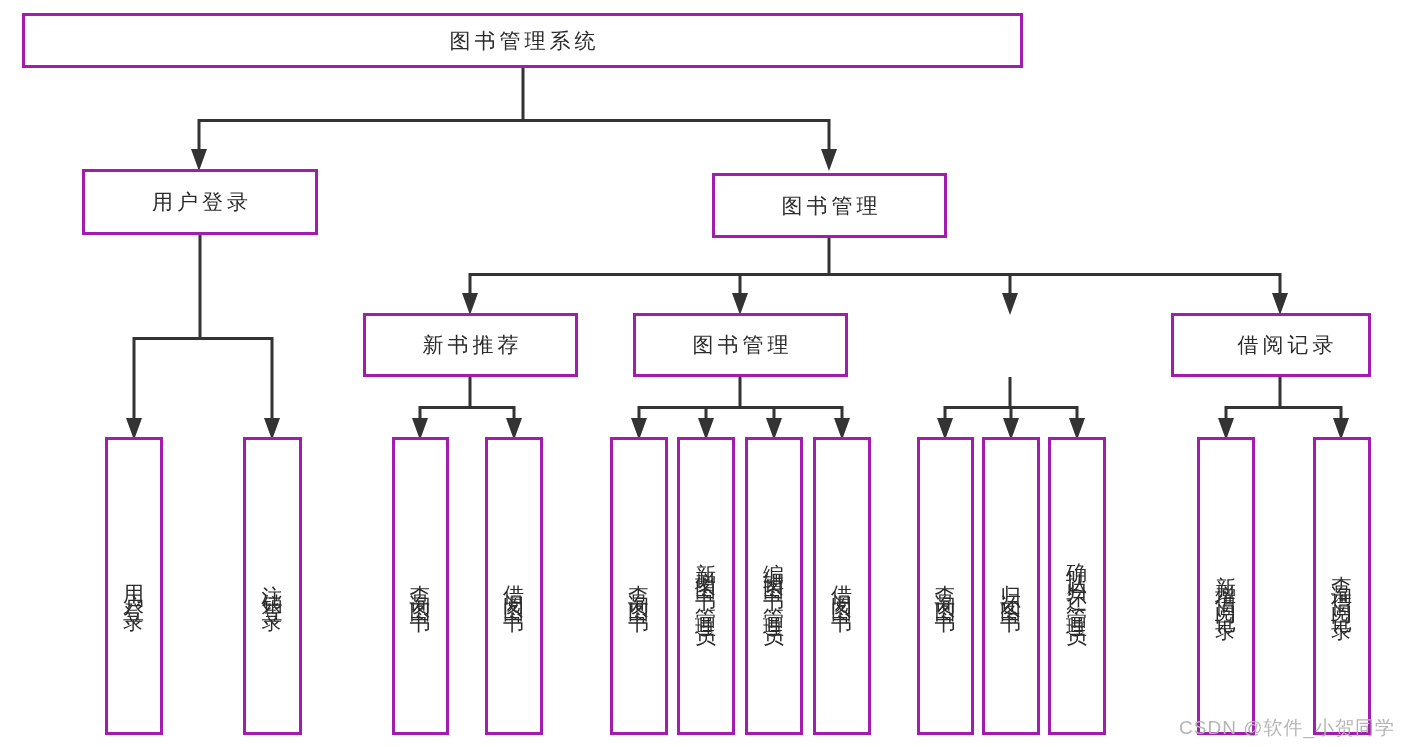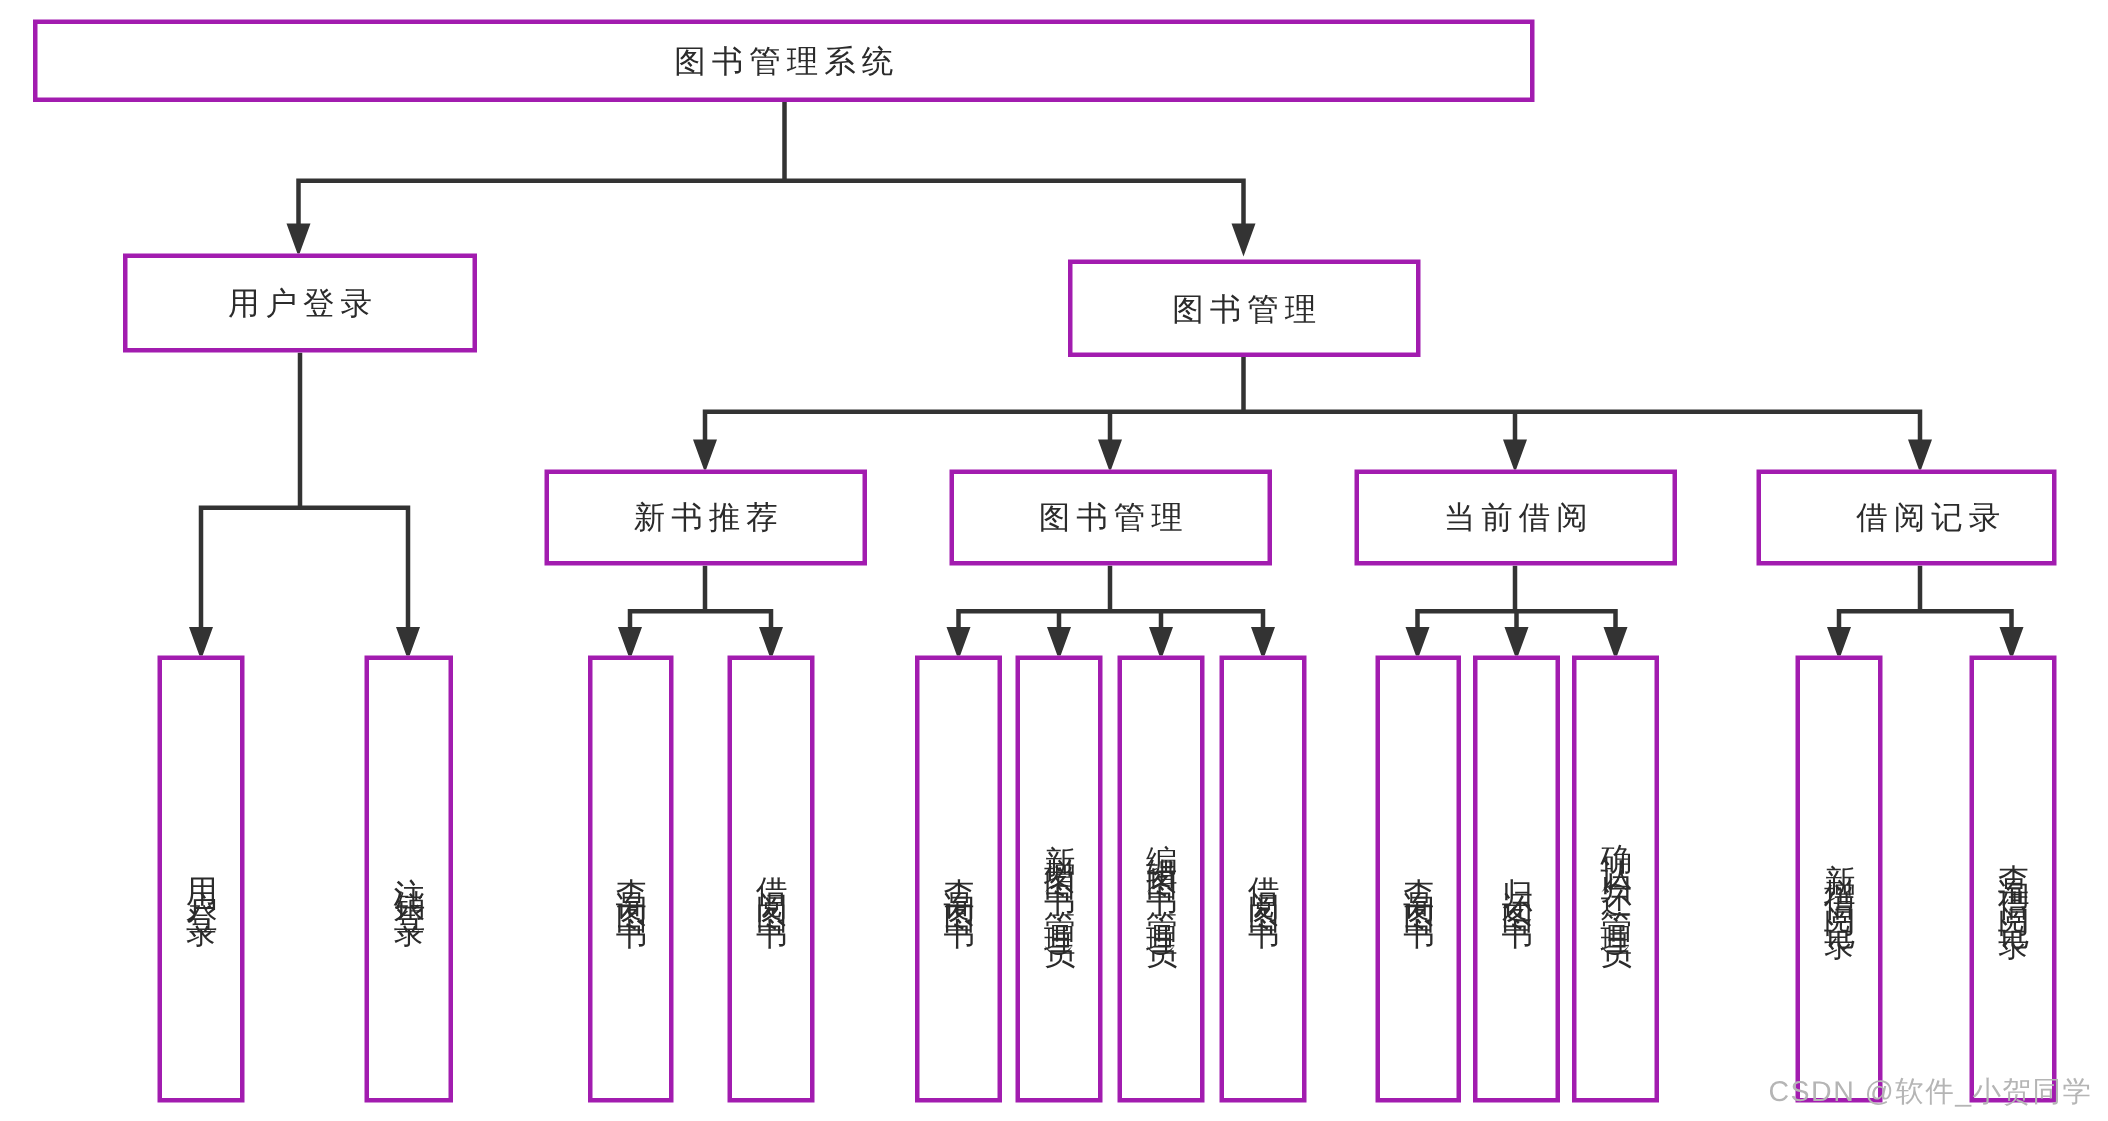--- a/index.html
+++ b/index.html
@@ -111,23 +111,20 @@
   <div class="node" style="left:712px;top:173px;width:235px;height:65px;">
     <span class="hlabel">图书管理</span>
   </div>
 
   <div class="node" style="left:363px;top:313px;width:215px;height:64px;">
     <span class="hlabel">新书推荐</span>
   </div>
   <div class="node" style="left:633px;top:313px;width:215px;height:64px;">
     <span class="hlabel">图书管理</span>
   </div>
-  <div class="node" style="left:903px;top:313px;width:215px;height:64px;">
-    <span class="hlabel">当前借阅</span>
-  </div>
   <div class="node" style="left:1171px;top:313px;width:200px;height:64px;padding-left:29px;">
     <span class="hlabel">借阅记录</span>
   </div>
 
   <div class="node leaf" style="left:105px;top:437px;width:58px;height:298px;">
     <span class="vtext">用户登录</span>
   </div>
   <div class="node leaf" style="left:243px;top:437px;width:59px;height:298px;">
     <span class="vtext">注销登录</span>
   </div>

